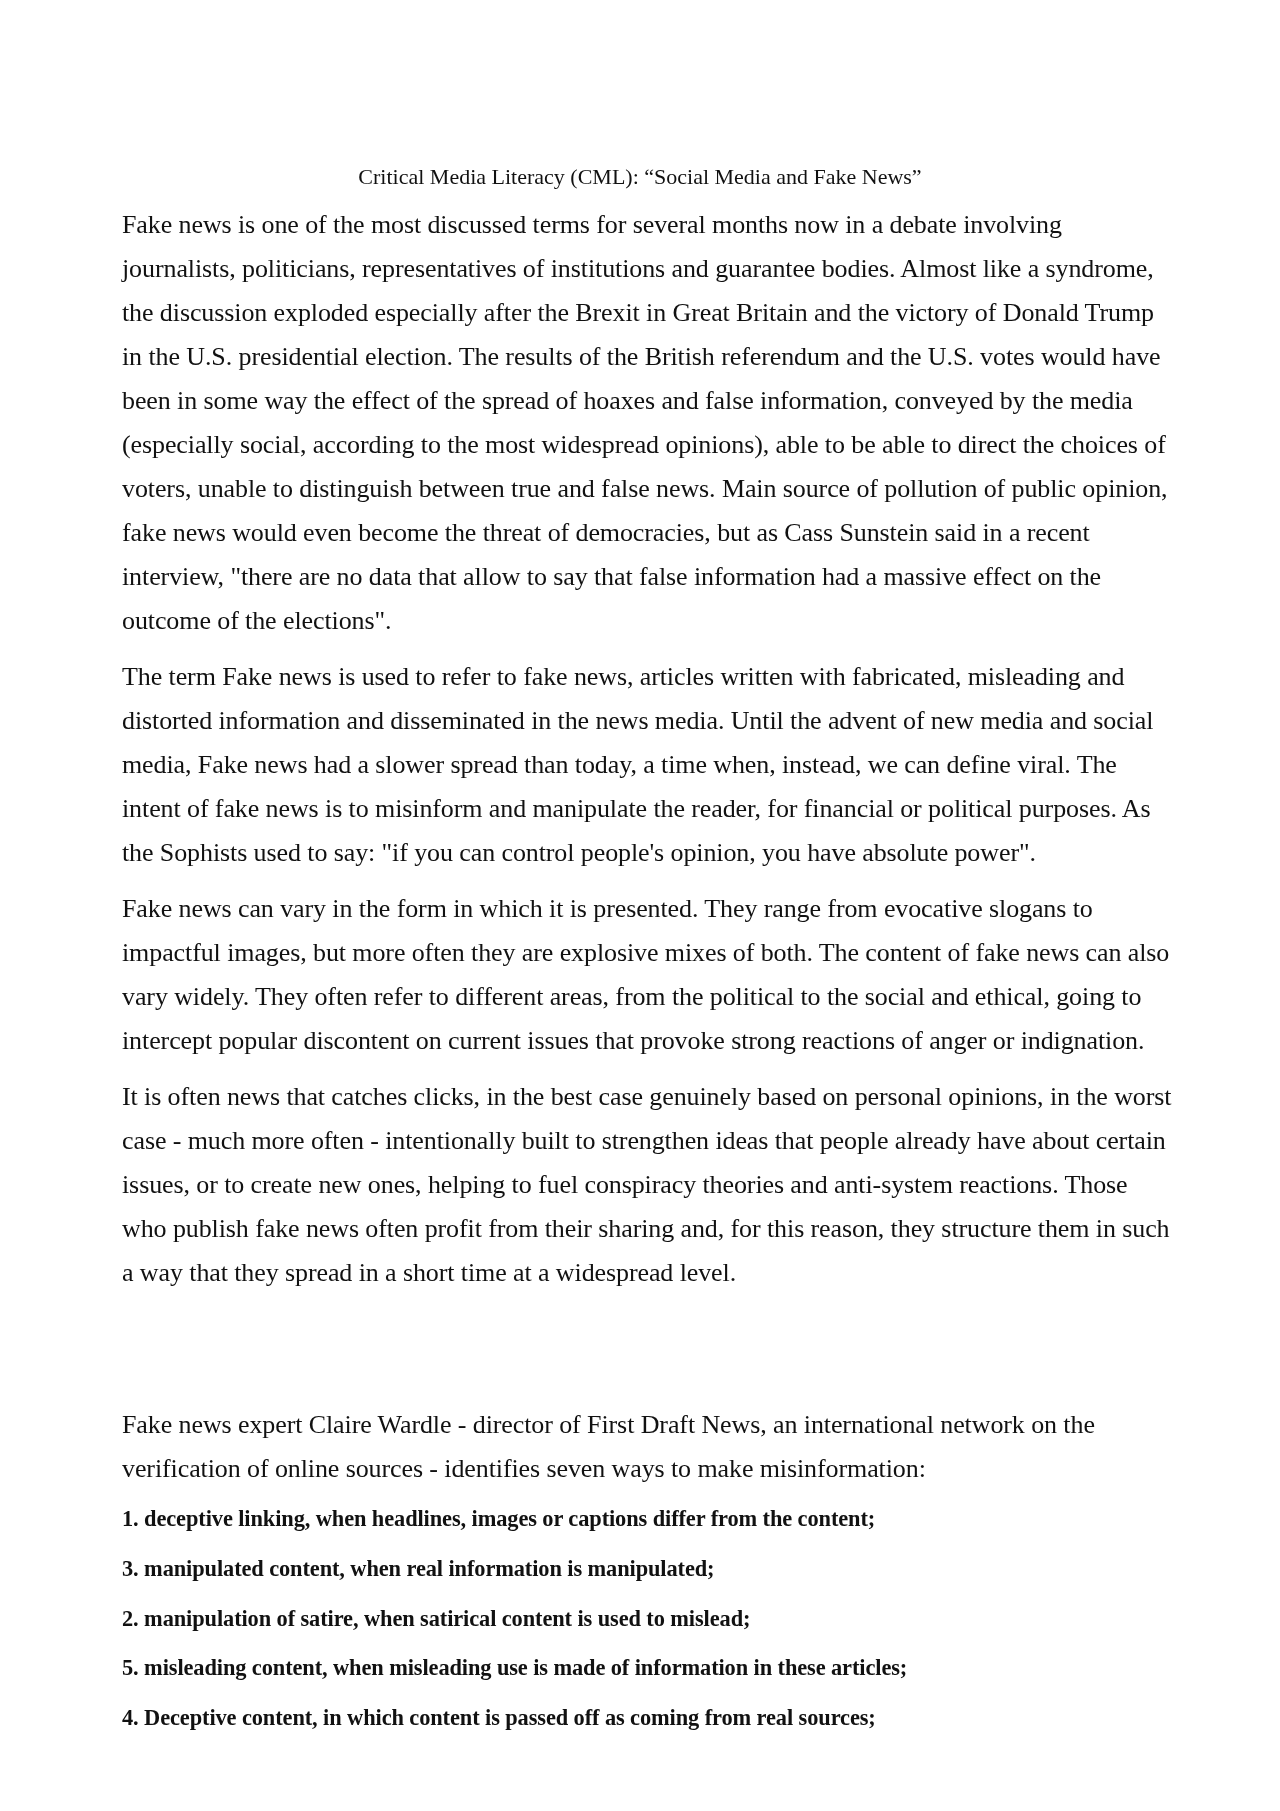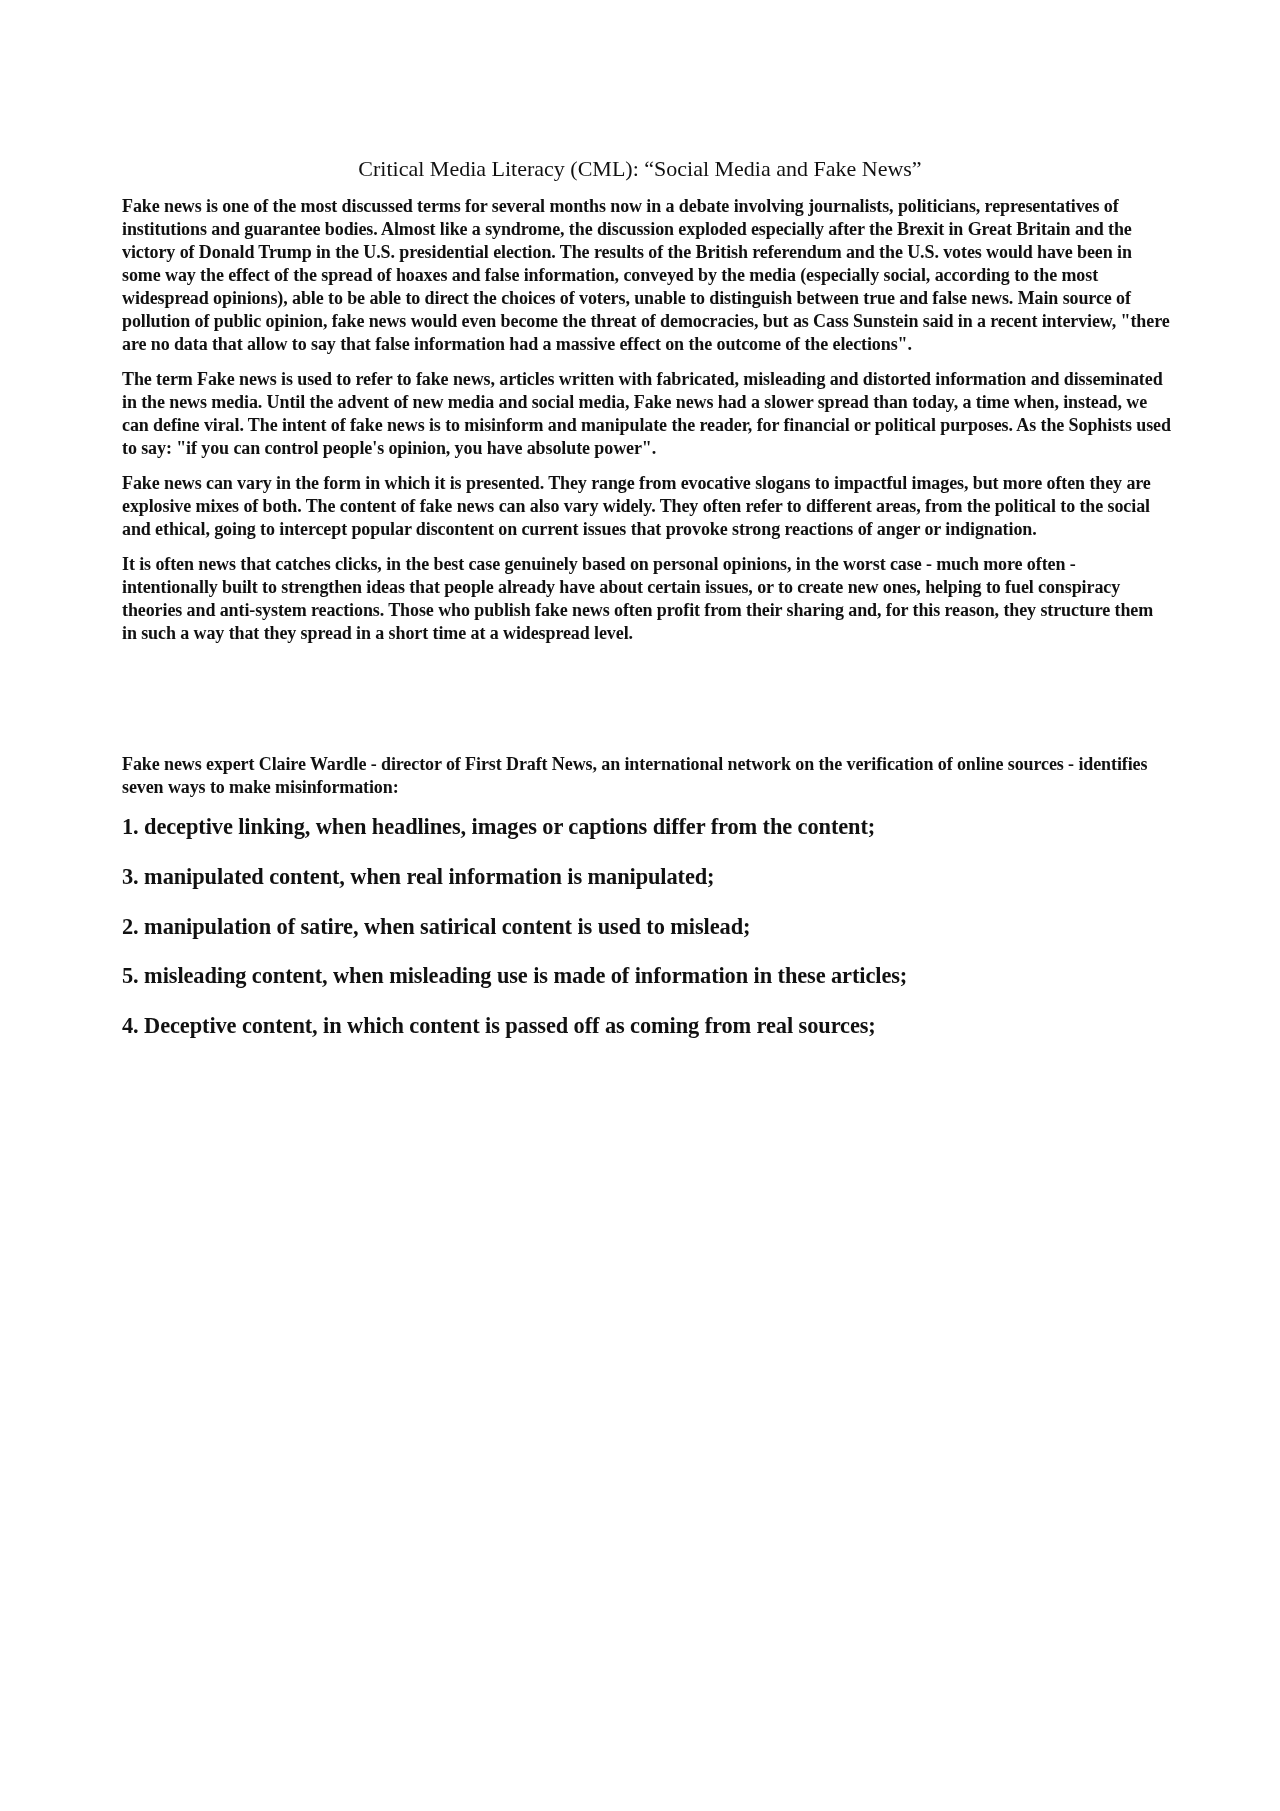--- a/index.html
+++ b/index.html
@@ -18,31 +18,30 @@
     .page {
       position: absolute;
       left: 122px;
       top: 153px;
       width: 1050px;
     }
     .title {
       text-align: center;
       font-size: 22px;
       line-height: 32px;
-      margin: 0 0 10px 0;
+      margin: 8px 0 10px 0;
       padding-left: 0;
       width: 1036px;
       font-weight: normal;
     }
     .para {
-      font-size: 18px;
-      line-height: 23px;
+      font-size: 26px;
+      line-height: 44px;
       margin: 0 0 12px 0;
       letter-spacing: -0.1px;
-      font-weight: bold;
     }
     .gap {
       height: 96px;
     }
     .list {
       margin: 0;
       padding: 0;
       list-style: none;
       font-weight: bold;
     }

